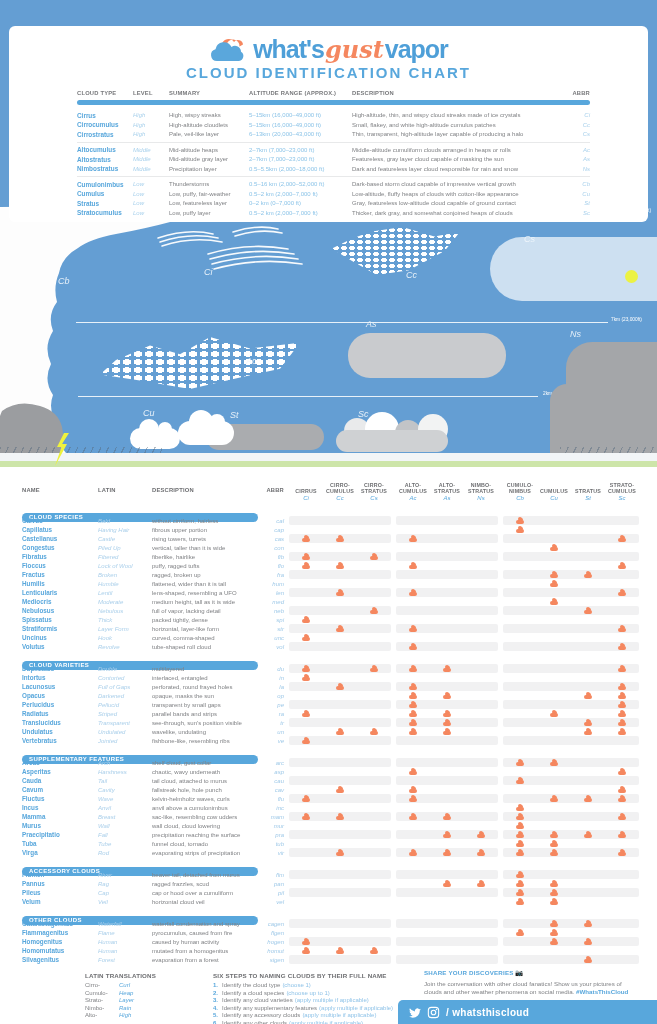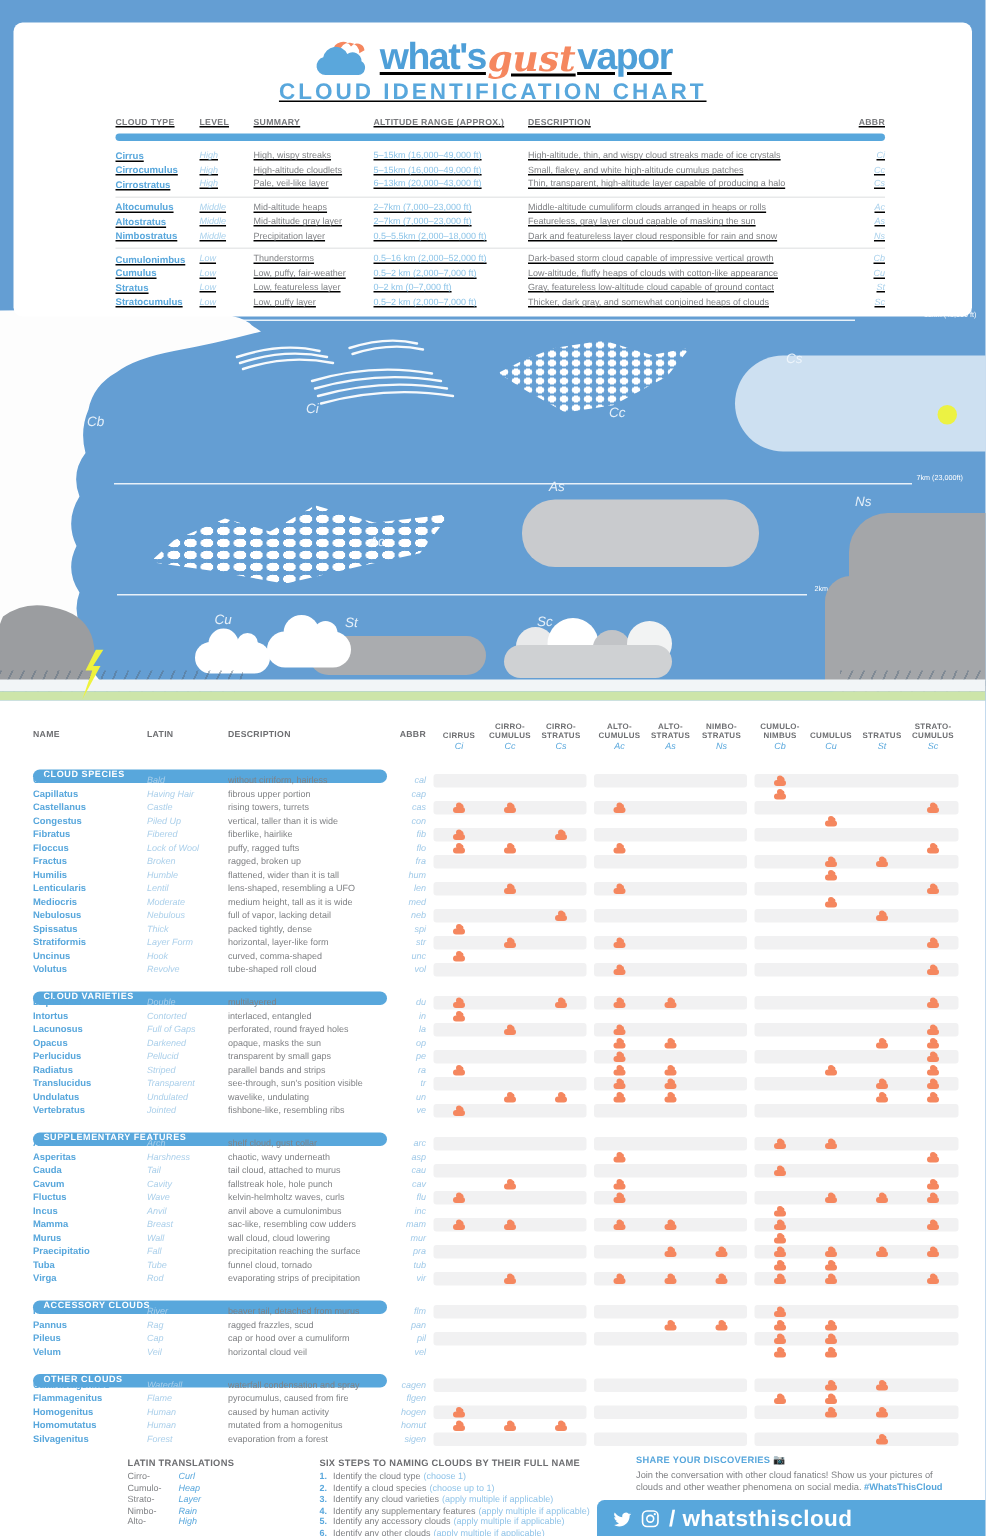--- a/index.html
+++ b/index.html
@@ -1,20 +1,20 @@
 <!DOCTYPE html>
 <html><head>
 <meta charset="utf-8">
 <style>
   html,body{margin:0;padding:0;width:657px;height:1024px;overflow:hidden;
     font-family:"Liberation Sans","DejaVu Sans",sans-serif;}
   .poster{position:absolute;left:0;top:0;width:657px;height:1024px;background:#649ED3;overflow:hidden;}
 
   
-  .top-panel{position:absolute;left:9px;right:9px;top:15px;height:196px;background:#fff;border-radius:6px;text-decoration:underline;}
+  .top-panel{position:absolute;left:9px;right:9px;top:26px;height:196px;background:#fff;border-radius:6px;}
   .logo-row{display:flex;justify-content:center;align-items:center;margin-top:9px;height:28px;}
   .logo-cloud{width:40px;height:26px;margin-right:4px;}
   .logo-whats,.logo-cloudtxt{color:#4E9FD8;font-weight:bold;font-size:25px;letter-spacing:-1px;}
   .logo-this{color:#F5875F;font-family:"DejaVu Serif",serif;font-style:italic;font-weight:bold;font-size:24px;margin:0 1px;}
   .subtitle{text-align:center;color:#58A7DC;font-weight:bold;font-size:15px;letter-spacing:2px;margin-top:1px;}
   .tt{margin:7px 58px 0 68px;}
   .tt-header,.tt-row{display:grid;grid-template-columns:56px 36px 80px 103px 1fr 20px;align-items:center;}
   .tt-header{height:10px;font-size:5.8px;font-weight:bold;color:#77787B;letter-spacing:.2px;}
   .tt-header .h-abbr{text-align:right;}
   .tt-bar{height:5px;border-radius:2.5px;background:#58A7DC;margin:2px 0 3px;}
@@ -103,21 +103,21 @@
   .step-note{color:#8FC3E8;margin-left:2px;white-space:nowrap;}
   .f-share{position:absolute;left:424px;top:502px;width:216px;}
   .f-share-title{font-size:6.2px;font-weight:bold;color:#58A7DC;letter-spacing:.2px;margin-bottom:3px;}
   .cam{font-size:6.5px;}
   .f-share-text{margin:0;font-size:6.2px;line-height:7.8px;color:#808285;}
   .tag{color:#58A7DC;font-weight:bold;font-style:normal;}
   .social{position:absolute;left:398px;right:0;top:533px;bottom:0;background:#58A7DC;border-radius:5px 0 0 0;
     display:flex;align-items:center;gap:6px;padding-left:10px;}
   .s-icon{width:13px;height:13px;display:inline-flex;}
   .s-icon svg{width:13px;height:13px;}
-  .s-handle{color:#fff;font-weight:bold;font-size:15px;letter-spacing:.3px;}
+  .s-handle{color:#fff;font-weight:bold;font-size:10px;letter-spacing:.3px;}
 </style>
 </head>
 <body>
 
 <div class="poster">
 
   <div class="sky">
     <div class="alt-line" style="left:105px;top:213px;width:465px;"></div>
     <div class="alt-label" style="left:571px;top:208px;width:80px;text-align:right;">15km (49,000 ft)</div>
     <div class="alt-line" style="left:76px;top:322px;width:532px;"></div>

